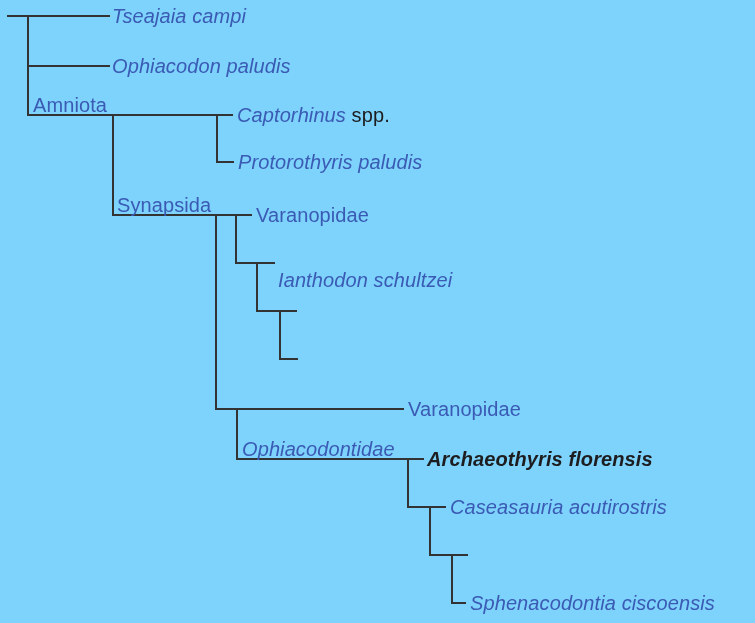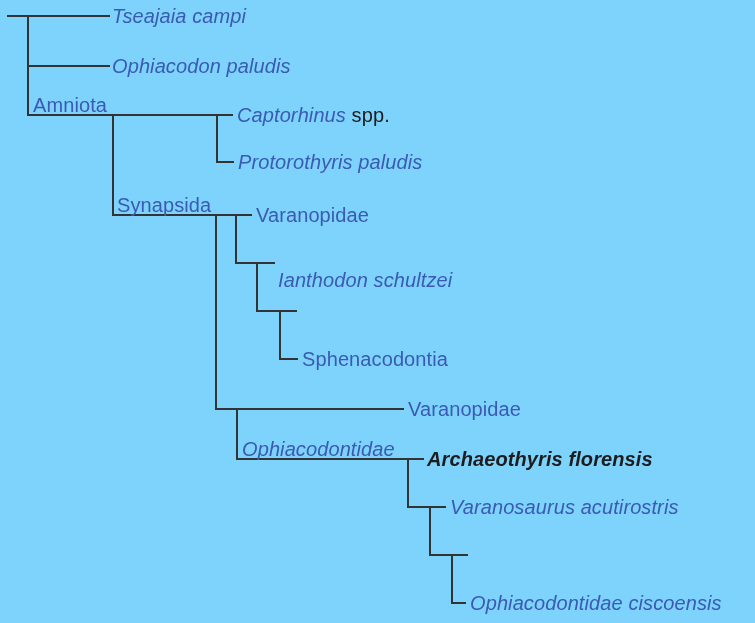--- a/index.html
+++ b/index.html
@@ -62,19 +62,18 @@
     <div class="edge v" style="left: 429px; top: 506px; height: 50px;"></div>
     <div class="edge v" style="left: 451px; top: 554px; height: 50px;"></div>
     <div class="label tip" style="left: 112px; top: 5px;"><span class="part link italic">Tseajaia campi</span></div>
     <div class="label tip" style="left: 112px; top: 55px;"><span class="part link italic">Ophiacodon paludis</span></div>
     <div class="label internal" style="left: 33px; top: 94px;"><span class="part link">Amniota</span></div>
     <div class="label tip" style="left: 237px; top: 104px;"><span class="part link italic">Captorhinus</span><span class="part plain"> spp.</span></div>
     <div class="label tip" style="left: 238px; top: 151px;"><span class="part link italic">Protorothyris paludis</span></div>
     <div class="label internal" style="left: 117px; top: 194px; text-align: center;"><span class="part link">Synapsida</span></div>
     <div class="label tip" style="left: 256px; top: 204px;"><span class="part link">Varanopidae</span></div>
     <div class="label tip" style="left: 278px; top: 269px;"><span class="part link italic">Ianthodon schultzei</span></div>
-    <div class="label tip" style="left: 302px; top: 348px;"><span class="part link">Sphenacodontia</span></div>
     <div class="label tip" style="left: 408px; top: 398px;"><span class="part link">Varanopidae</span></div>
     <div class="label internal" style="left: 242px; top: 438px;"><span class="part link italic">Ophiacodontidae</span></div>
     <div class="label tip" style="left: 427px; top: 448px;"><span class="part plain bold italic">Archaeothyris florensis</span></div>
-    <div class="label tip" style="left: 450px; top: 496px;"><span class="part link italic">Varanosaurus acutirostris</span></div>
-    <div class="label tip" style="left: 470px; top: 592px;"><span class="part link italic">Ophiacodontidae ciscoensis</span></div>
+    <div class="label tip" style="left: 450px; top: 496px;"><span class="part link italic">Caseasauria acutirostris</span></div>
+    <div class="label tip" style="left: 470px; top: 592px;"><span class="part link italic">Sphenacodontia ciscoensis</span></div>
   </div>
 
 </body></html>

